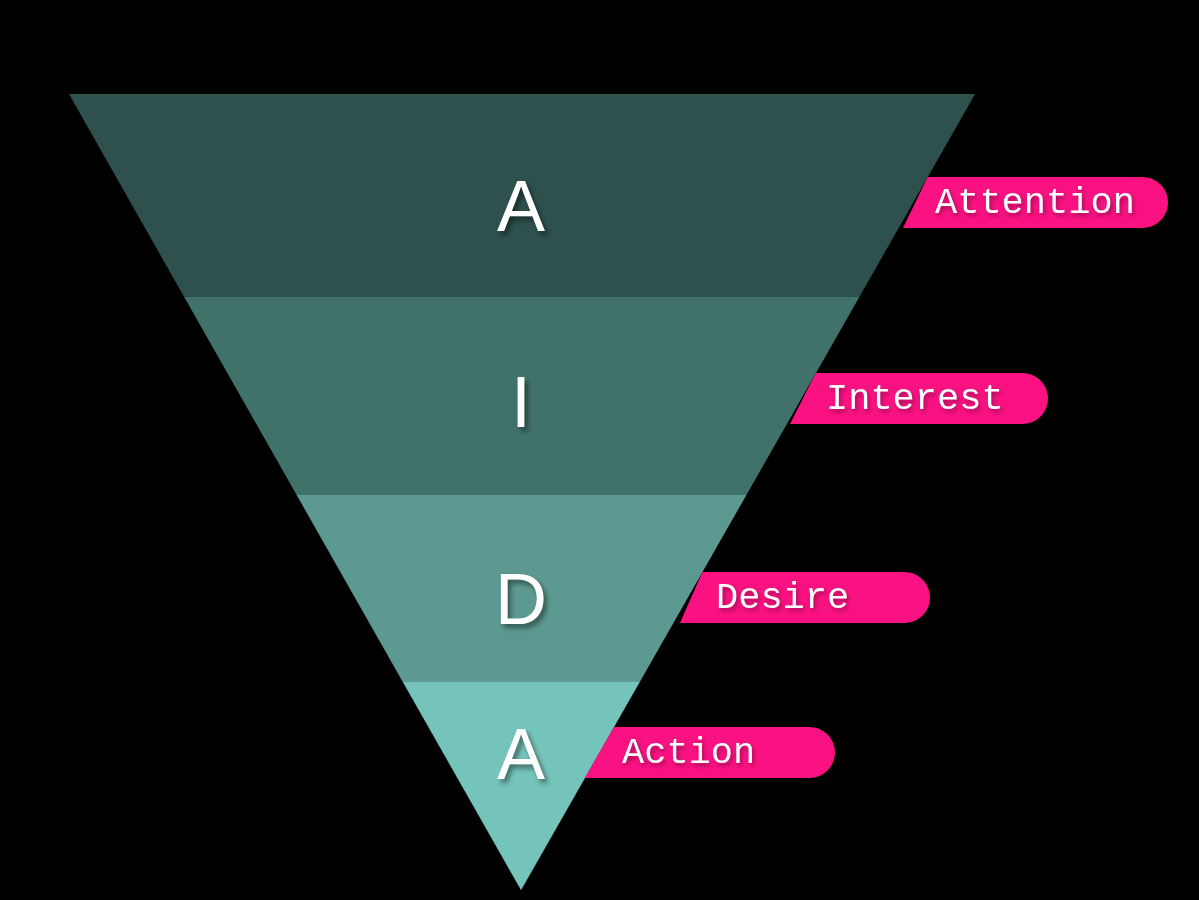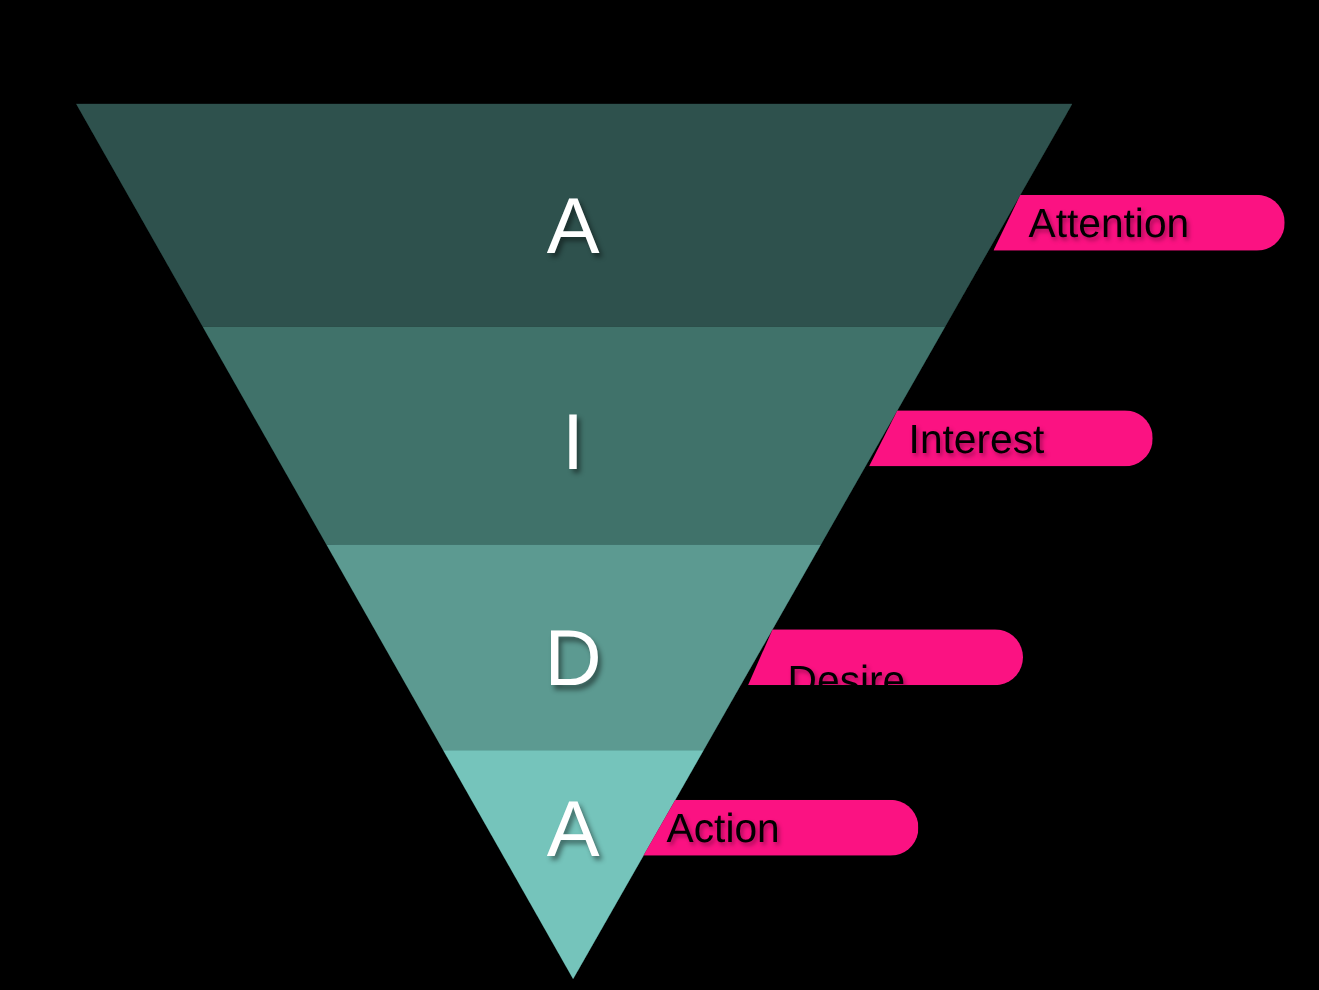--- a/index.html
+++ b/index.html
@@ -37,22 +37,22 @@
   .pill {
     position: absolute;
     height: 51px;
     background: #fb1282;
     display: flex;
     align-items: center;
     box-sizing: border-box;
     filter: drop-shadow(3px 4px 5px rgba(0,0,0,0.55));
   }
   .pill-label {
-    color: #000000;
-    font-family: Liberation Sans, sans-serif;
+    color: #ffffff;
+    font-family: Liberation Mono, monospace;
     font-size: 37px;
     font-weight: 400;
     line-height: 1;
     white-space: nowrap;
     text-shadow: 2px 3px 4px rgba(0,0,0,0.35);
     position: absolute;
   }
 </style>
 </head>
 <body>
@@ -83,19 +83,19 @@
   <div class="stage-letter" id="letter-2" style="font-size: 72px; color: rgb(255, 255, 255); left: 461px; top: 563px; width: 120px;">D</div>
   <div class="stage-letter" id="letter-3" style="font-size: 72px; color: rgb(255, 255, 255); left: 461px; top: 718px; width: 120px;">A</div>
 
   <div class="pill" id="pill-0" style="left: 903px; top: 177px; width: 265px; height: 51px; background: rgb(251, 18, 130); clip-path: polygon(9.306% 0%, 90.377% 0%, 90.377% 0%, 92.048% 0.76%, 93.668% 3.015%, 95.189% 6.699%, 96.563% 11.698%, 97.749% 17.861%, 98.711% 25%, 99.42% 32.899%, 99.854% 41.318%, 100% 50%, 99.854% 58.682%, 99.42% 67.101%, 98.711% 75%, 97.749% 82.139%, 96.563% 88.302%, 95.189% 93.301%, 93.668% 96.985%, 92.048% 99.24%, 90.377% 100%, 90.377% 100%, 0% 100%);">
     <span class="pill-label" id="pill-label-0" style="left: 32px; top: 50%; transform: translateY(-50%);">Attention</span>
   </div>
   <div class="pill" id="pill-1" style="left: 790px; top: 373px; width: 258px; height: 51px; background: rgb(251, 18, 130); clip-path: polygon(10.028% 0%, 90.116% 0%, 90.116% 0%, 91.833% 0.76%, 93.497% 3.015%, 95.058% 6.699%, 96.469% 11.698%, 97.688% 17.861%, 98.676% 25%, 99.404% 32.899%, 99.85% 41.318%, 100% 50%, 99.85% 58.682%, 99.404% 67.101%, 98.676% 75%, 97.688% 82.139%, 96.469% 88.302%, 95.058% 93.301%, 93.497% 96.985%, 91.833% 99.24%, 90.116% 100%, 90.116% 100%, 0% 100%);">
     <span class="pill-label" id="pill-label-1" style="left: 36px; top: 50%; transform: translateY(-50%);">Interest</span>
   </div>
   <div class="pill" id="pill-2" style="left: 680px; top: 572px; width: 250px; height: 51px; background: rgb(251, 18, 130); clip-path: polygon(8.949% 0%, 89.8% 0%, 89.8% 0%, 91.571% 0.76%, 93.289% 3.015%, 94.9% 6.699%, 96.356% 11.698%, 97.614% 17.861%, 98.633% 25%, 99.385% 32.899%, 99.845% 41.318%, 100% 50%, 99.845% 58.682%, 99.385% 67.101%, 98.633% 75%, 97.614% 82.139%, 96.356% 88.302%, 94.9% 93.301%, 93.289% 96.985%, 91.571% 99.24%, 89.8% 100%, 89.8% 100%, 0% 100%);">
-    <span class="pill-label" id="pill-label-2" style="left: 36px; top: 50%; transform: translateY(-50%); margin-top: 20px;">Desire</span>
+    <span class="pill-label" id="pill-label-2" style="left: 36px; top: 50%; transform: translateY(-50%);">Desire</span>
   </div>
   <div class="pill" id="pill-3" style="left: 583px; top: 727px; width: 252px; height: 51px; background: rgb(251, 18, 130); clip-path: polygon(12.289% 0%, 89.881% 0%, 89.881% 0%, 91.638% 0.76%, 93.342% 3.015%, 94.94% 6.699%, 96.385% 11.698%, 97.633% 17.861%, 98.644% 25%, 99.39% 32.899%, 99.846% 41.318%, 100% 50%, 99.846% 58.682%, 99.39% 67.101%, 98.644% 75%, 97.633% 82.139%, 96.385% 88.302%, 94.94% 93.301%, 93.342% 96.985%, 91.638% 99.24%, 89.881% 100%, 89.881% 100%, 0.746% 100%);">
-    <span class="pill-label" id="pill-label-3" style="left: 23px; top: 50%; transform: translateY(-50%);">Action</span>
+    <span class="pill-label" id="pill-label-3" style="left: 39px; top: 50%; transform: translateY(-50%);">Action</span>
   </div>
 
 </div>
 
 </body></html>

